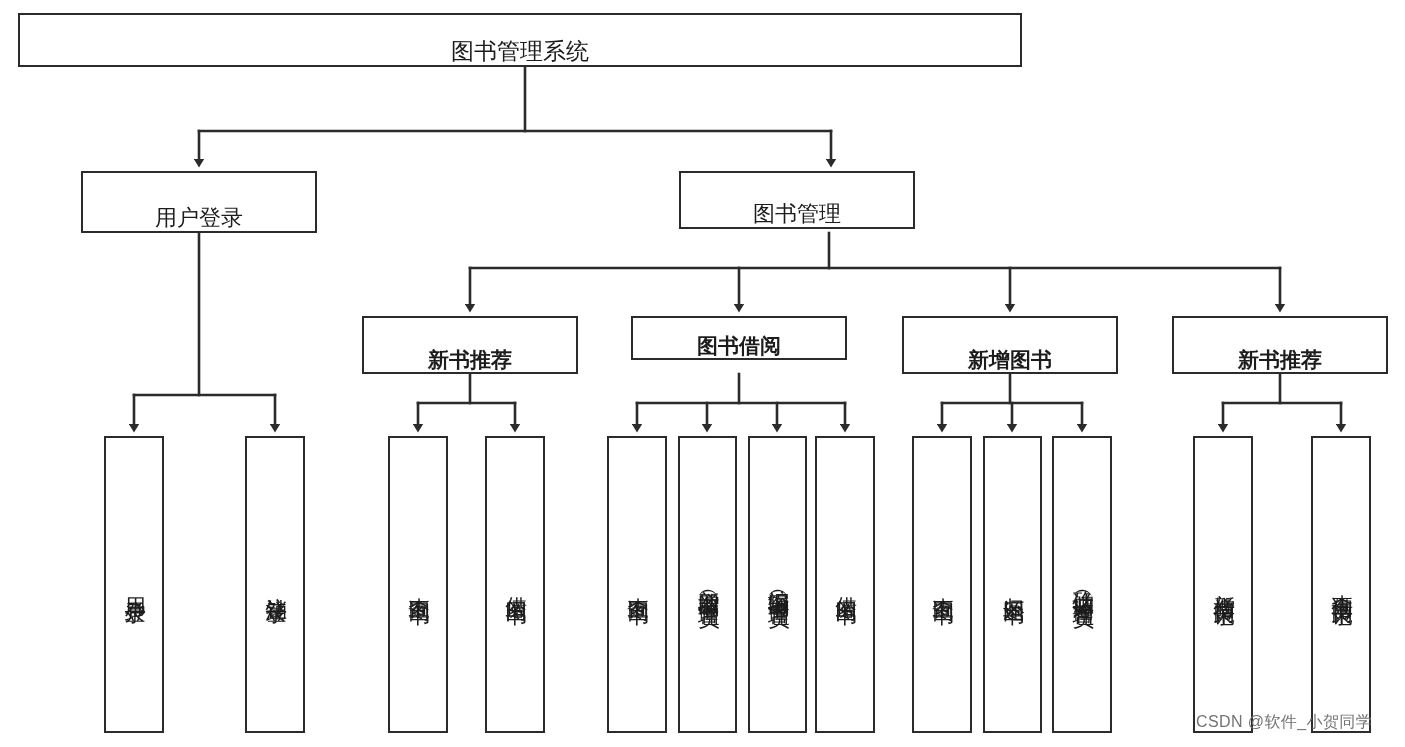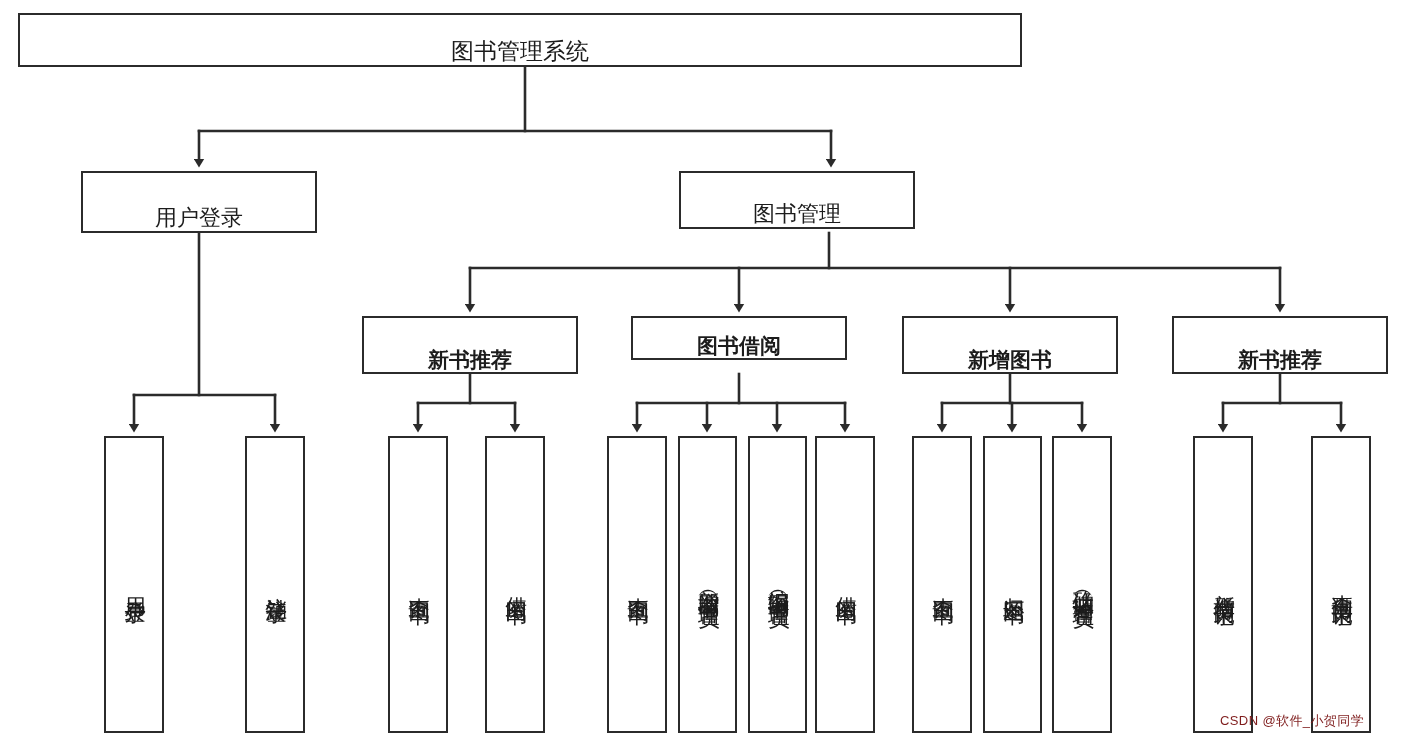--- a/index.html
+++ b/index.html
@@ -54,26 +54,25 @@
   .leaf .node-label {
     font-size: 21.5px;
     writing-mode: vertical-rl;
     text-orientation: upright;
     letter-spacing: 2.5px;
     line-height: 1.0;
     white-space: nowrap;
   }
   .watermark {
     position: absolute;
-    color: #7f1d1d;
-    font-size: 13px;
+    color: #737373;
+    font-size: 16px;
     letter-spacing: 0.4px;
     white-space: nowrap;
     user-select: none;
-    padding-left: 24px;
   }
 </style>
 </head>
 <body>
 
 <div id="diagram-root">
 
   <svg class="wires" viewBox="0 0 1405 747" xmlns="http://www.w3.org/2000/svg">
     <defs>
       <marker id="arrow" markerWidth="9" markerHeight="11" refX="1.5" refY="5.5" orient="auto" markerUnits="userSpaceOnUse">

